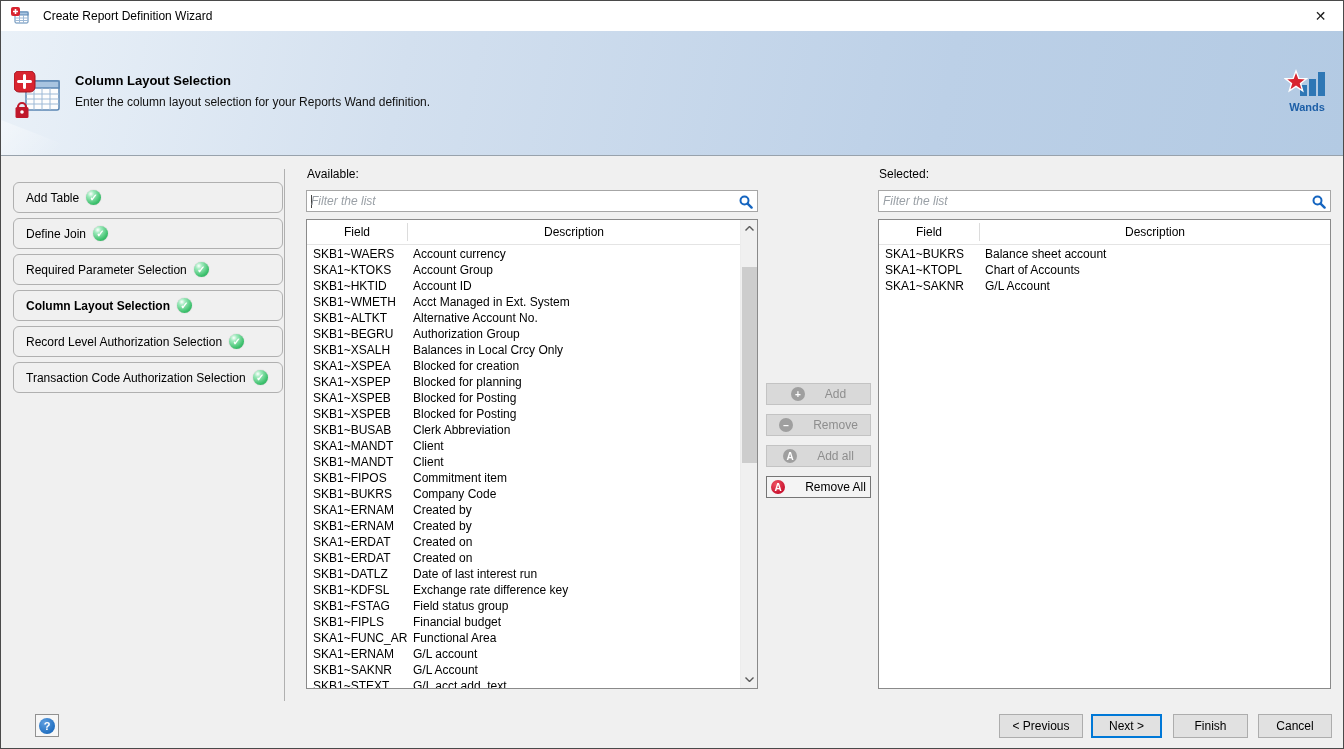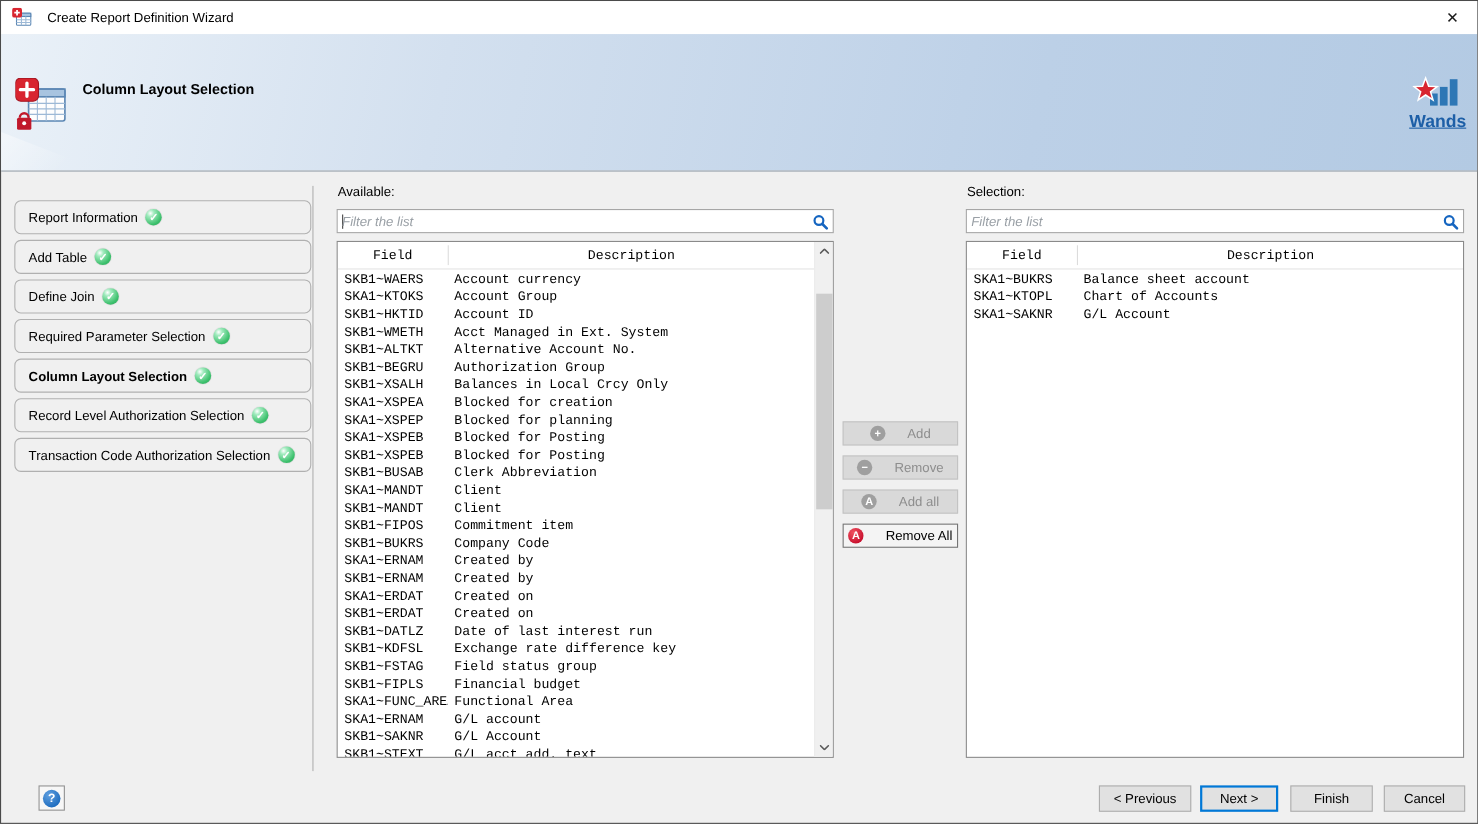--- a/index.html
+++ b/index.html
@@ -16,21 +16,21 @@
   .header { position:absolute; top:30px; left:0; right:0; height:125px;
     background:linear-gradient(102deg,#eaf1f8 0%,#d3e0ef 30%,#bcd0e7 70%,#b3cae3 100%);
     border-bottom:1px solid #98a2ac; }
   .header::after { content:""; position:absolute; left:0; bottom:0; width:90px; height:35px;
     background:linear-gradient(135deg, rgba(255,255,255,.45), rgba(255,255,255,0) 70%);
     clip-path:polygon(0 100%, 100% 100%, 0 0); }
   .header-icon { position:absolute; left:13px; top:40px; width:48px; height:50px; }
   .header-title { position:absolute; left:74px; top:42px; font-size:13px; font-weight:bold; color:#000; }
   .header-subtitle { position:absolute; left:74px; top:64px; font-size:12px; color:#111; }
   .brand { position:absolute; right:10px; top:38px; width:52px; text-align:center; }
-  .brand-label { font-size:16px; font-weight:bold; color:#1d5fa7; margin-top:-2px;text-decoration:underline; }
+  .brand-label { font-size:11px; font-weight:bold; color:#1d5fa7; margin-top:-2px; }
 
   
   .sidebar { position:absolute; left:12px; top:181px; width:270px; }
   .tab { position:relative; height:31px; margin-bottom:5px; border:1px solid #b0b0b0; border-radius:6px;
     display:flex; align-items:center; padding:0 12px; font-size:12px; color:#000; background:#f0f0f0; cursor:pointer; }
   .tab.current { font-weight:bold; }
   .check { width:15px; height:15px; margin-left:7px; border-radius:50%; flex:0 0 auto;
     background:radial-gradient(circle at 32% 26%, #ffffff 0%, #9eeabc 22%, #3cc06c 68%, #2ba159 100%);
     display:inline-flex; align-items:center; justify-content:center; color:#fff; font-size:10px; font-weight:bold;
     box-shadow:0 0 1px rgba(0,0,0,.35); }
@@ -39,21 +39,21 @@
 
   
   .panel-label { position:absolute; font-size:12px; color:#000; }
   .filter-box { position:absolute; height:22px; background:#fff; border:1px solid #a6a6a6;padding-left:21px; }
   .filter-box input { position:absolute; left:4px; top:1px; right:22px; bottom:1px; width:calc(100% - 26px);
     border:none; outline:none; font-size:12px; font-family:"Liberation Sans", sans-serif; background:transparent; }
   .filter-box input::placeholder { font-style:italic; color:#9aa0a6; opacity:1; }
   .mag { position:absolute; right:4px; top:4px; width:14px; height:14px; }
   .caret { position:absolute; left:4px; top:4px; width:1px; height:13px; background:#444; }
 
-  .listbox { position:absolute; background:#fff; border:1px solid #8a8a8a; overflow:hidden;font-family:Liberation Mono, monospace; }
+  .listbox { position:absolute; background:#fff; border:1px solid #8a8a8a; overflow:hidden; }
   .list-header { position:relative; height:25px; border-bottom:1px solid #e4e4e4; font-size:12px; }
   .lh-field { position:absolute; left:0; top:0; width:100px; line-height:25px; text-align:center; }
   .lh-sep { position:absolute; left:100px; top:3px; bottom:3px; width:1px; background:#dcdcdc; }
   .lh-desc { position:absolute; left:101px; right:17px; top:0; line-height:25px; text-align:center; }
   .rows { position:absolute; left:0; top:26px; right:0; bottom:0; overflow:hidden; }
   .row { display:flex; height:16px; line-height:16px; font-size:12px; color:#000; cursor:default; }
   .cell-field { width:100px; padding-left:6px; white-space:nowrap; overflow:hidden; }
   .cell-desc { flex:1; padding-left:6px; white-space:nowrap; overflow:hidden; }
 
   
@@ -124,37 +124,34 @@
       <line x1="20" y1="17" x2="20" y2="39" stroke="#9db9d6"></line>
         <line x1="28" y1="17" x2="28" y2="39" stroke="#9db9d6"></line>
       <line x1="36" y1="17" x2="36" y2="39" stroke="#9db9d6"></line>
       <rect x="0" y="0" width="21" height="21" rx="5" fill="#d8242f" stroke="#a31420"></rect>
       <path d="M10.5 4.5 v12 M4.5 10.5 h12" stroke="#fff" stroke-width="3" stroke-linecap="round"></path>
       <path d="M4 36 a4 4 0 0 1 8 0" fill="none" stroke="#c0182b" stroke-width="2.2"></path>
       <rect x="1.5" y="36" width="13" height="11" rx="1.5" fill="#c0182b"></rect>
       <circle cx="8" cy="41" r="1.8" fill="#fff"></circle>
     </svg>
     <div class="header-title">Column Layout Selection</div>
+    <div class="header-subtitle">Enter the column layout selection for your Reports Wand definition.</div>
     <div class="brand">
       <svg width="46" height="30" viewBox="0 0 46 30">
         <rect x="16" y="16" width="7" height="11" fill="#2e77b5"></rect>
         <rect x="25" y="10" width="7" height="17" fill="#2e77b5"></rect>
         <rect x="34" y="3" width="7" height="24" fill="#2e77b5"></rect>
         <path d="M12 2 L14.8 9.4 L22.5 9.7 L16.5 14.4 L18.7 21.8 L12 17.4 L5.3 21.8 L7.5 14.4 L1.5 9.7 L9.2 9.4 Z" fill="#d8242f" stroke="#ffffff" stroke-width="1.4"></path>
       </svg>
       <div class="brand-label">Wands</div>
     </div>
   </div>
 
   <div class="sidebar">
 
-      <div class="tab">
-        <span>Report Information</span>
-        <span class="check"></span>
-      </div>
 
       <div class="tab">
         <span>Add Table</span>
         <span class="check"></span>
       </div>
 
       <div class="tab">
         <span>Define Join</span>
         <span class="check"></span>
       </div>
@@ -365,21 +362,21 @@
     <div class="tbtn" aria-disabled="true">
       <span class="ticon gray letterA"></span>
       <span>Add all</span>
     </div>
     <div class="tbtn enabled">
       <span class="ticon red letterA"></span>
       <span>Remove All</span>
     </div>
   </div>
 
-  <div class="panel-label" id="selected-label">Selection:</div>
+  <div class="panel-label" id="selected-label">Selected:</div>
   <div class="filter-box" id="selected-filter">
     <input type="text" placeholder="Filter the list" style="">
     <svg class="mag" viewBox="0 0 14 14">
       <circle cx="5.5" cy="5.5" r="4" fill="none" stroke="#1565c0" stroke-width="2"></circle>
       <line x1="8.6" y1="8.6" x2="12.6" y2="12.6" stroke="#1565c0" stroke-width="2.4" stroke-linecap="round"></line>
     </svg>
   </div>
   <div class="listbox" id="selected-list">
     <div class="list-header">
       <div class="lh-field">Field</div>

